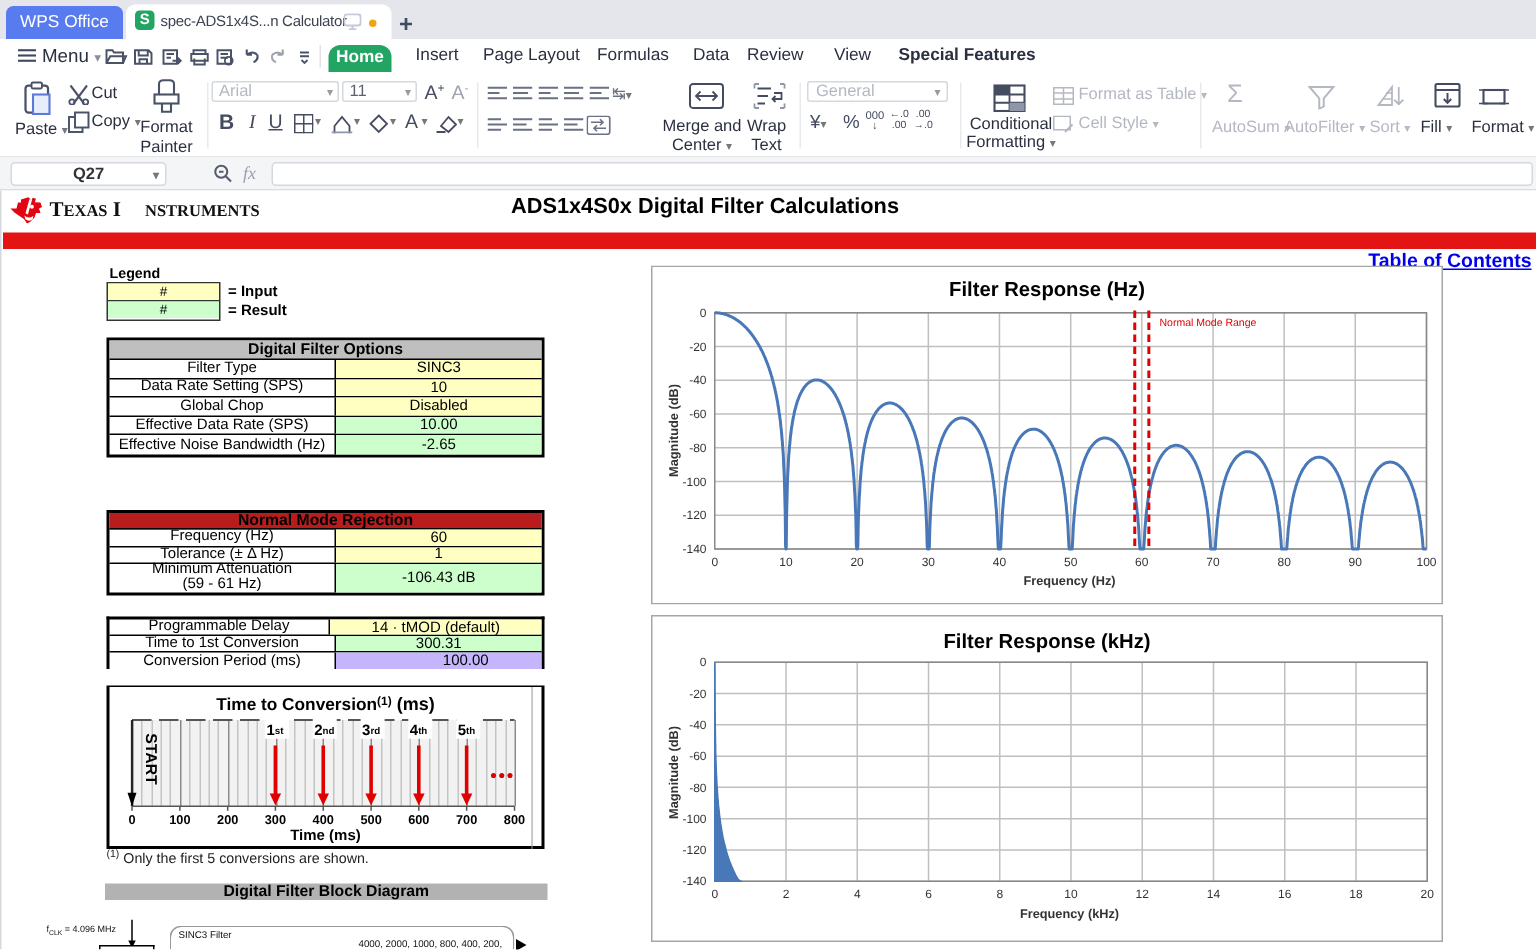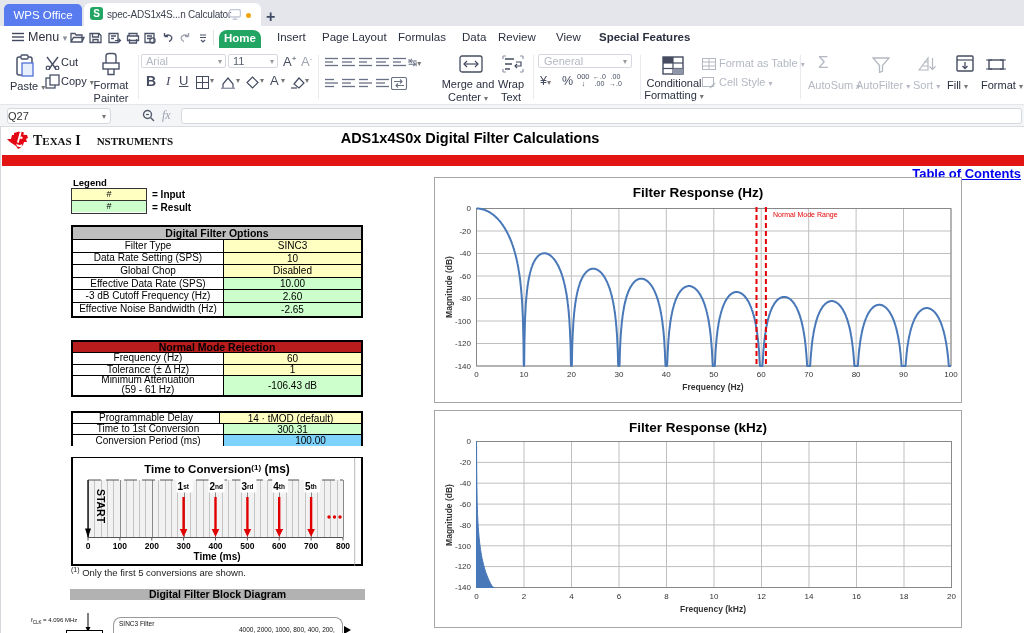--- a/index.html
+++ b/index.html
@@ -240,21 +240,21 @@
 <svg class="abs" style="left:986px;top:57px;" width="20" height="15">
     <rect x="3" y="3" width="14" height="9" fill="none" stroke="#454c60" stroke-width="1.4"></rect>
     <line x1="0" y1="3" x2="6" y2="3" stroke="#454c60" stroke-width="1"></line>
     <line x1="14" y1="3" x2="20" y2="3" stroke="#454c60" stroke-width="1"></line>
     <line x1="0" y1="12" x2="6" y2="12" stroke="#454c60" stroke-width="1"></line>
     <line x1="14" y1="12" x2="20" y2="12" stroke="#454c60" stroke-width="1"></line>
   </svg>
 <div class="abs" style="left:981px;top:79px;font-size:11px;color:#2b3040;">Format <span style="font-size:8px;color:#777;">▾</span></div>
 
 <div class="abs" style="left:0;top:105px;width:1024px;height:22px;background:#f4f5f7;border-bottom:1px solid #d9dce1;"></div>
-<div class="abs" style="left:7px;top:108px;width:104px;height:16px;background:#fff;border:1px solid #d5d8de;border-radius:3px;font-size:11px;color:#333;line-height:15px;">Q27 <span style="position:absolute;right:4px;color:#777;font-size:8px;">▾</span></div>
+<div class="abs" style="left:7px;top:108px;width:104px;height:16px;background:#fff;border:1px solid #d5d8de;border-radius:3px;font-size:11px;color:#333;text-align:center;line-height:15px;font-weight:bold;">Q27 <span style="position:absolute;right:4px;color:#777;font-size:8px;">▾</span></div>
 <svg class="abs" style="left:142px;top:109px;" width="13" height="13">
     <circle cx="5.5" cy="5.5" r="4" fill="none" stroke="#555c6e" stroke-width="1.4"></circle>
     <line x1="8.5" y1="8.5" x2="12" y2="12" stroke="#555c6e" stroke-width="1.4"></line>
     <line x1="4" y1="5.5" x2="7" y2="5.5" stroke="#555c6e" stroke-width="1.2"></line>
   </svg>
 <div class="abs" style="left:162px;top:108px;font-size:12px;font-style:italic;color:#9aa0ad;font-family:&quot;Liberation Serif&quot;,serif;">fx</div>
 <div class="abs" style="left:181px;top:108px;width:841px;height:16px;background:#fff;border:1px solid #d5d8de;border-radius:3px;"></div>
 
 <div class="abs" style="left:0;top:127px;width:1024px;height:506px;background:#fff;"></div>
 <div class="abs" style="left:0px;top:127px;width:1px;height:506px;background:#d5d8dc;"></div>
@@ -288,24 +288,20 @@
       <div style="flex:1;background:#ffffc2;text-align:center;font-size:10px;display:flex;align-items:center;justify-content:center;">10</div>
     </div>
     <div style="display:flex;border-bottom:1px solid #000;height:12.6px;">
       <div style="width:151px;border-right:1px solid #000;text-align:center;font-size:10px;display:flex;align-items:center;justify-content:center;line-height:9.8px;">Global Chop</div>
       <div style="flex:1;background:#ffffc2;text-align:center;font-size:10px;display:flex;align-items:center;justify-content:center;">Disabled</div>
     </div>
     <div style="display:flex;border-bottom:1px solid #000;height:12.6px;">
       <div style="width:151px;border-right:1px solid #000;text-align:center;font-size:10px;display:flex;align-items:center;justify-content:center;line-height:9.8px;">Effective Data Rate (SPS)</div>
       <div style="flex:1;background:#ccffcc;text-align:center;font-size:10px;display:flex;align-items:center;justify-content:center;">10.00</div>
     </div>
-    <div style="display:flex;border-bottom:1px solid #000;height:12.6px;">
-      <div style="width:151px;border-right:1px solid #000;text-align:center;font-size:10px;display:flex;align-items:center;justify-content:center;line-height:9.8px;">-3 dB Cutoff Frequency (Hz)</div>
-      <div style="flex:1;background:#ccffcc;text-align:center;font-size:10px;display:flex;align-items:center;justify-content:center;">2.60</div>
-    </div>
     <div style="display:flex;height:12.6px;">
       <div style="width:151px;border-right:1px solid #000;text-align:center;font-size:10px;display:flex;align-items:center;justify-content:center;line-height:9.8px;">Effective Noise Bandwidth (Hz)</div>
       <div style="flex:1;background:#ccffcc;text-align:center;font-size:10px;display:flex;align-items:center;justify-content:center;">-2.65</div>
     </div>
   </div>
 <div style="position:absolute;left:71px;top:340px;width:292px;border:2px solid #000;">
     <div style="background:#b91c1c;border-bottom:1px solid #000;height:11px;line-height:10px;text-align:center;font-weight:bold;font-size:10.5px;">Normal Mode Rejection</div>
     <div style="display:flex;border-bottom:1px solid #000;height:11.5px;">
       <div style="width:151px;border-right:1px solid #000;text-align:center;font-size:10px;display:flex;align-items:center;justify-content:center;line-height:9.8px;">Frequency (Hz)</div>
       <div style="flex:1;background:#ffffc2;text-align:center;font-size:10px;display:flex;align-items:center;justify-content:center;">60</div>
@@ -323,21 +319,21 @@
     <div style="display:flex;border-bottom:1px solid #000;height:11px;">
       <div style="width:147px;border-right:1px solid #000;text-align:left;font-size:10px;display:flex;align-items:center;justify-content:center;line-height:9.8px;">Programmable Delay</div>
       <div style="flex:1;background:#ffffc2;text-align:center;font-size:10px;display:flex;align-items:center;justify-content:center;">14 · tMOD (default)</div>
     </div>
     <div style="display:flex;border-bottom:1px solid #000;height:11px;">
       <div style="width:151px;border-right:1px solid #000;text-align:center;font-size:10px;display:flex;align-items:center;justify-content:center;line-height:9.8px;">Time to 1st Conversion</div>
       <div style="flex:1;background:#ccffcc;text-align:center;font-size:10px;display:flex;align-items:center;justify-content:center;">300.31</div>
     </div>
     <div style="display:flex;height:11px;">
       <div style="width:151px;border-right:1px solid #000;text-align:center;font-size:10px;display:flex;align-items:center;justify-content:center;line-height:9.8px;">Conversion Period (ms)</div>
-      <div style="flex:1;background:#7dd3fc;text-align:center;font-size:10px;display:flex;align-items:center;justify-content:center;padding-left:36px;">100.00</div>
+      <div style="flex:1;background:#c4b5fd;text-align:center;font-size:10px;display:flex;align-items:center;justify-content:center;padding-left:36px;">100.00</div>
     </div>
   </div>
 
 <div class="abs" style="left:71px;top:457px;width:292px;height:109px;border:2px solid #000;border-top:1px solid #000;background:#fff;"></div>
 <svg width="292" height="108" viewBox="0 0 292 108" style="position:absolute;left:71px;top:458px;">
 <text x="146" y="15" font-size="11.5" font-weight="bold" text-anchor="middle" fill="#000">Time to Conversion<tspan font-size="8" dy="-3">(1)</tspan><tspan font-size="12" dy="3"> (ms)</tspan></text>
 <rect x="17.0" y="22.0" width="255.0" height="57.5" fill="#f2f2f2"></rect>
 <line x1="17.5" y1="22.0" x2="17.5" y2="79.5" stroke="#8a8a8a" stroke-width="1"></line>
     <line x1="23.5" y1="22.0" x2="23.5" y2="79.5" stroke="#c4c4c4" stroke-width="1"></line>
     <line x1="30.5" y1="22.0" x2="30.5" y2="79.5" stroke="#c4c4c4" stroke-width="1"></line>

